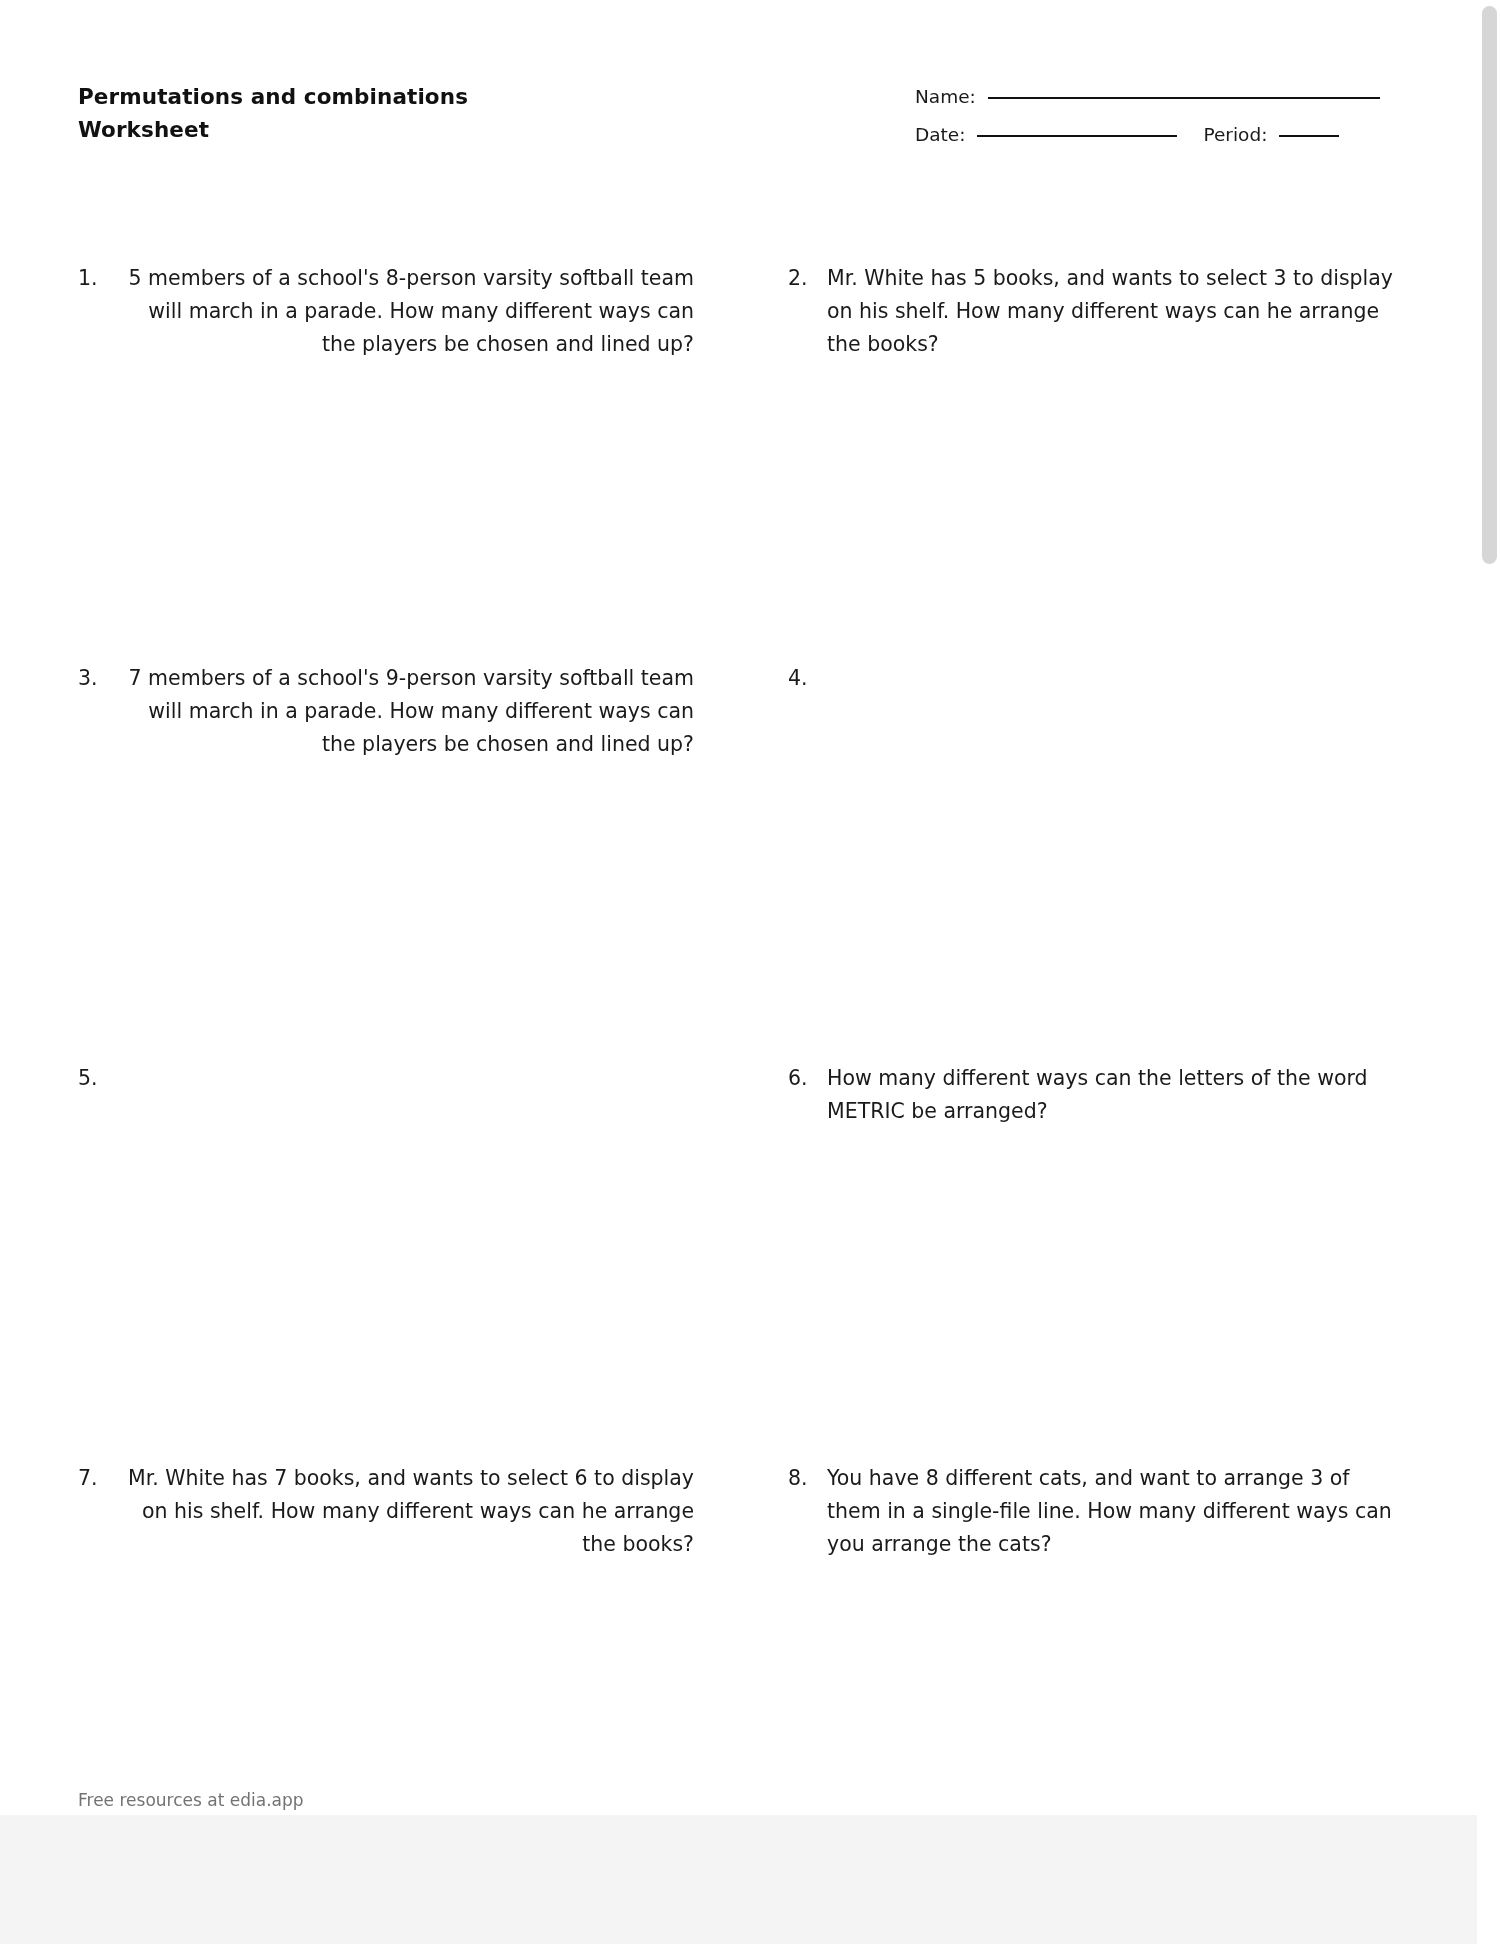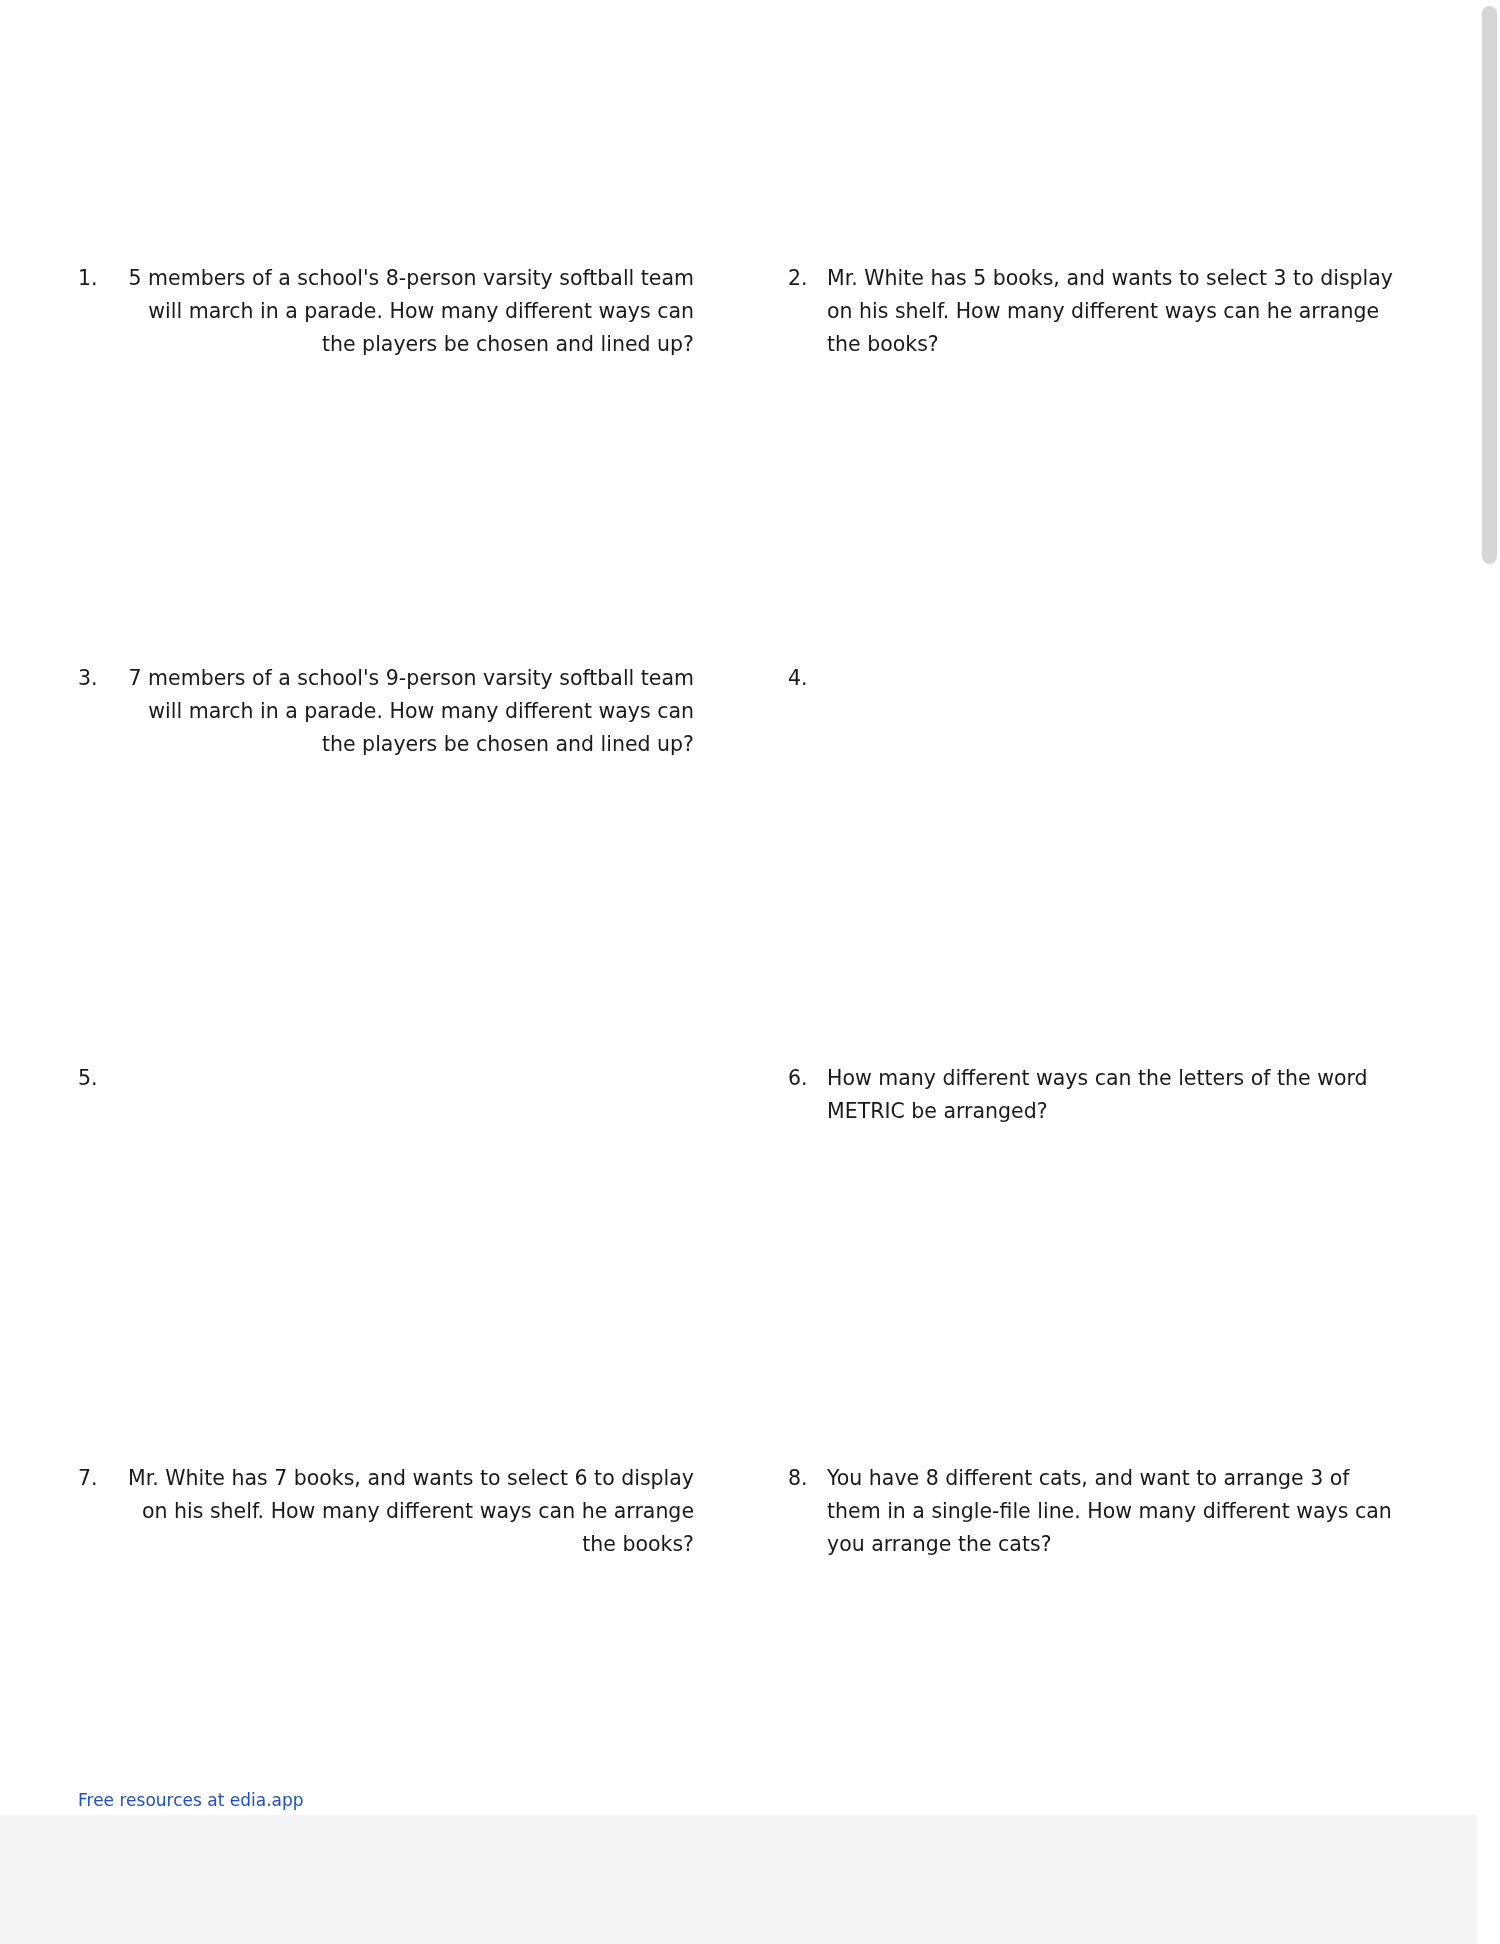--- a/index.html
+++ b/index.html
@@ -105,21 +105,21 @@
   }
   .col-left  .q-text { max-width: 585px; text-align: right; }
   .col-right .q-text { max-width: 585px; margin-left: 8px; }
 
   
   .sheet-footer {
     position: absolute;
     left: 78px;
     top: 1790px;
     font-size: 17px;
-    color: #1d4ed8;
+    color: #737373;
     white-space: nowrap;
   }
 
   
   .scrollbar-track {
     position: absolute;
     right: 0;
     top: 0;
     width: 23px;
     height: 1944px;
@@ -133,20 +133,41 @@
     height: 558px;
     background: #d6d6d6;
     border-radius: 8px;
   }
 </style>
 </head>
 <body>
 
 <div class="page">
 
+  <div class="sheet-header">
+
+    <div class="worksheet-title">
+      <span class="title-line">Permutations and combinations</span>
+      <span class="title-line">Worksheet</span>
+    </div>
+
+    <div class="meta-block">
+      <div class="meta-row">
+        <span class="meta-label">Name:</span>
+        <span class="meta-rule rule-name"></span>
+      </div>
+      <div class="meta-row">
+        <span class="meta-label">Date:</span>
+        <span class="meta-rule rule-date"></span>
+        <span class="meta-label meta-label-period">Period:</span>
+        <span class="meta-rule rule-period"></span>
+      </div>
+    </div>
+
+  </div>
 
   <div class="questions">
 
     <div class="question col-left">
       <span class="q-number">1.</span>
       <span class="q-text">5 members of a school's 8-person varsity softball team will march in a parade. How many different ways can the players be chosen and lined up?</span>
     </div>
 
     <div class="question col-right">
       <span class="q-number">2.</span>

